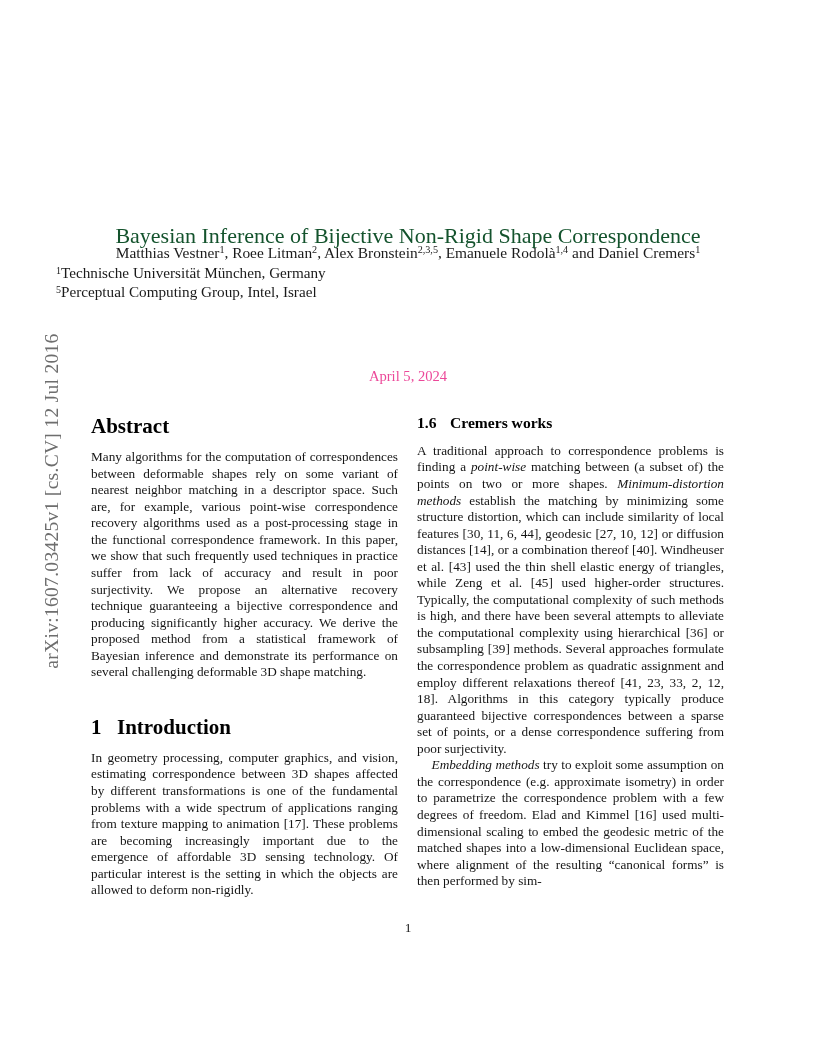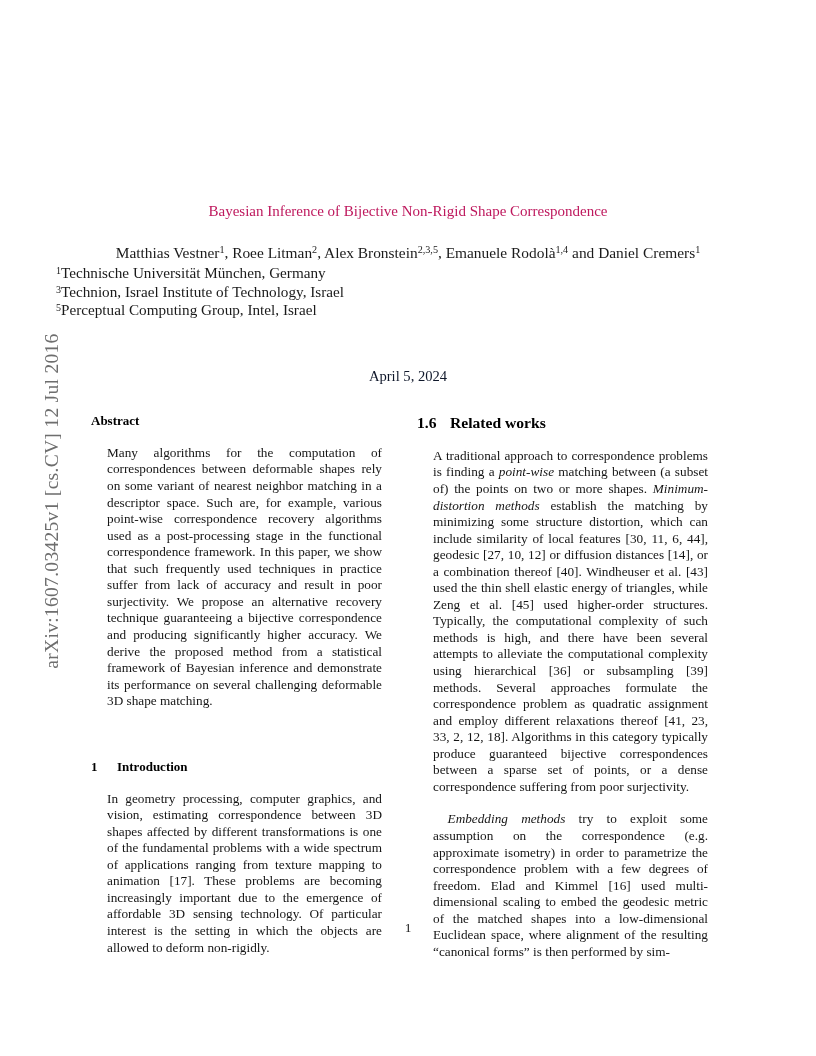--- a/index.html
+++ b/index.html
@@ -30,27 +30,27 @@
     letter-spacing: 0.3px;
     color: #6e6e6e;
     white-space: nowrap;
     text-align: center;
   }
 
   
   .title {
     position: absolute;
     left: 60px;
-    top: 192px;
+    top: 208px;
     width: 696px;
     text-align: center;
-    font-size: 15px;
+    font-size: 22px;
     line-height: 1.2;
     font-weight: normal;
-    color: #be185d;
+    color: #14532d;
   }
 
   .authors {
     position: absolute;
     left: 56px;
     top: 243px;
     width: 704px;
     text-align: center;
     font-size: 15.4px;
     line-height: 1.25;
@@ -69,59 +69,59 @@
   }
   .affiliations div { white-space: nowrap; }
 
   .pubdate {
     position: absolute;
     left: 56px;
     top: 368px;
     width: 704px;
     text-align: center;
     font-size: 14.6px;
-    color: #0f172a;
+    color: #ec4899;
   }
 
   sup {
     font-size: 0.66em;
     vertical-align: 0.45em;
     line-height: 0;
   }
 
   
   .col {
     position: absolute;
     top: 414px;
     width: 307px;
   }
   .col-left  { left: 91px; }
   .col-right { left: 417px; }
 
   h2.section {
     margin: 0 0 11px 0;
-    font-size: 13px;
+    font-size: 21px;
     font-weight: bold;
     line-height: 1.15;
     color: #000000;
     font-family: "Liberation Serif", "DejaVu Serif", serif;
   }
   h2.section .num {
     display: inline-block;
     min-width: 26px;
   }
   h2.section.sub {
     font-size: 15.6px;
   }
   h2.section.sub .num {
     min-width: 33px;
   }
 
   p.body {
-    margin: 16px;
+    margin: 0;
     font-size: 13.25px;
     line-height: 16.55px;
     text-align: justify;
     text-justify: inter-word;
     color: #151515;
     hyphens: none;
   }
   p.body + p.body { text-indent: 1.1em; }
 
   .spacer-intro { height: 34px; }
@@ -146,41 +146,40 @@
   <div class="arxiv-stamp">arXiv:1607.03425v1  [cs.CV]  12 Jul 2016</div>
 
   <h1 class="title">Bayesian Inference of Bijective Non-Rigid Shape Correspondence</h1>
 
   <div class="authors">
     <span>Matthias Vestner</span><sup>1</sup><span>, </span><span>Roee Litman</span><sup>2</sup><span>, </span><span>Alex Bronstein</span><sup>2,3,5</sup><span>, </span><span>Emanuele Rodolà</span><sup>1,4</sup><span> and </span><span>Daniel Cremers</span><sup>1</sup>
   </div>
 
   <div class="affiliations">
     <div><sup>1</sup><span>Technische Universität München, Germany</span></div>
-    <div><sup>3</sup><span>Technion, Israel Institute of Technology, Israel</span></div>
     <div><sup>5</sup><span>Perceptual Computing Group, Intel, Israel</span></div>
   </div>
 
   <div class="pubdate">April 5, 2024</div>
 
   <div class="col col-left">
     <h2 class="section">Abstract</h2>
     <p class="body">Many algorithms for the computation of correspondences between deformable shapes rely on some variant of nearest neighbor matching in a descriptor space. Such are, for example, various point-wise correspondence recovery algorithms used as a post-processing stage in the functional correspondence framework. In this paper, we show that such frequently used techniques in practice suffer from lack of accuracy and result in poor surjectivity. We propose an alternative recovery technique guaranteeing a bijective correspondence and producing significantly higher accuracy. We derive the proposed method from a statistical framework of Bayesian inference and demonstrate its performance on several challenging deformable 3D shape matching.</p>
 
     <div class="spacer-intro"></div>
 
     <h2 class="section">
       <span class="num">1</span><span>Introduction</span>
     </h2>
     <p class="body">In geometry processing, computer graphics, and vision, estimating correspondence between 3D shapes affected by different transformations is one of the fundamental problems with a wide spectrum of applications ranging from texture mapping to animation [17]. These problems are becoming increasingly important due to the emergence of affordable 3D sensing technology. Of particular interest is the setting in which the objects are allowed to deform non-rigidly.</p>
   </div>
 
   <div class="col col-right">
     <h2 class="section sub">
-      <span class="num">1.6</span><span>Related works</span>
+      <span class="num">1.6</span><span>Cremers works</span>
     </h2>
     <p class="body"><span>A traditional approach to correspondence problems is finding a </span><i class="em">point-wise</i><span> matching between (a subset of) the points on two or more shapes. </span><i class="em">Minimum-distortion methods</i><span> establish the matching by minimizing some structure distortion, which can include similarity of local features [30, 11, 6, 44], geodesic [27, 10, 12] or diffusion distances [14], or a combination thereof [40]. Windheuser et al. [43] used the thin shell elastic energy of triangles, while Zeng et al. [45] used higher-order structures. Typically, the computational complexity of such methods is high, and there have been several attempts to alleviate the computational complexity using hierarchical [36] or subsampling [39] methods. Several approaches formulate the correspondence problem as quadratic assignment and employ different relaxations thereof [41, 23, 33, 2, 12, 18]. Algorithms in this category typically produce guaranteed bijective correspondences between a sparse set of points, or a dense correspondence suffering from poor surjectivity.</span></p>
     <p class="body"><i class="em">Embedding methods</i><span> try to exploit some assumption on the correspondence (e.g. approximate isometry) in order to parametrize the correspondence problem with a few degrees of freedom. Elad and Kimmel [16] used multi-dimensional scaling to embed the geodesic metric of the matched shapes into a low-dimensional Euclidean space, where alignment of the resulting “canonical forms” is then performed by sim-</span></p>
   </div>
 
   <div class="pagenum">1</div>
 
 </div>
 
 </body></html>

